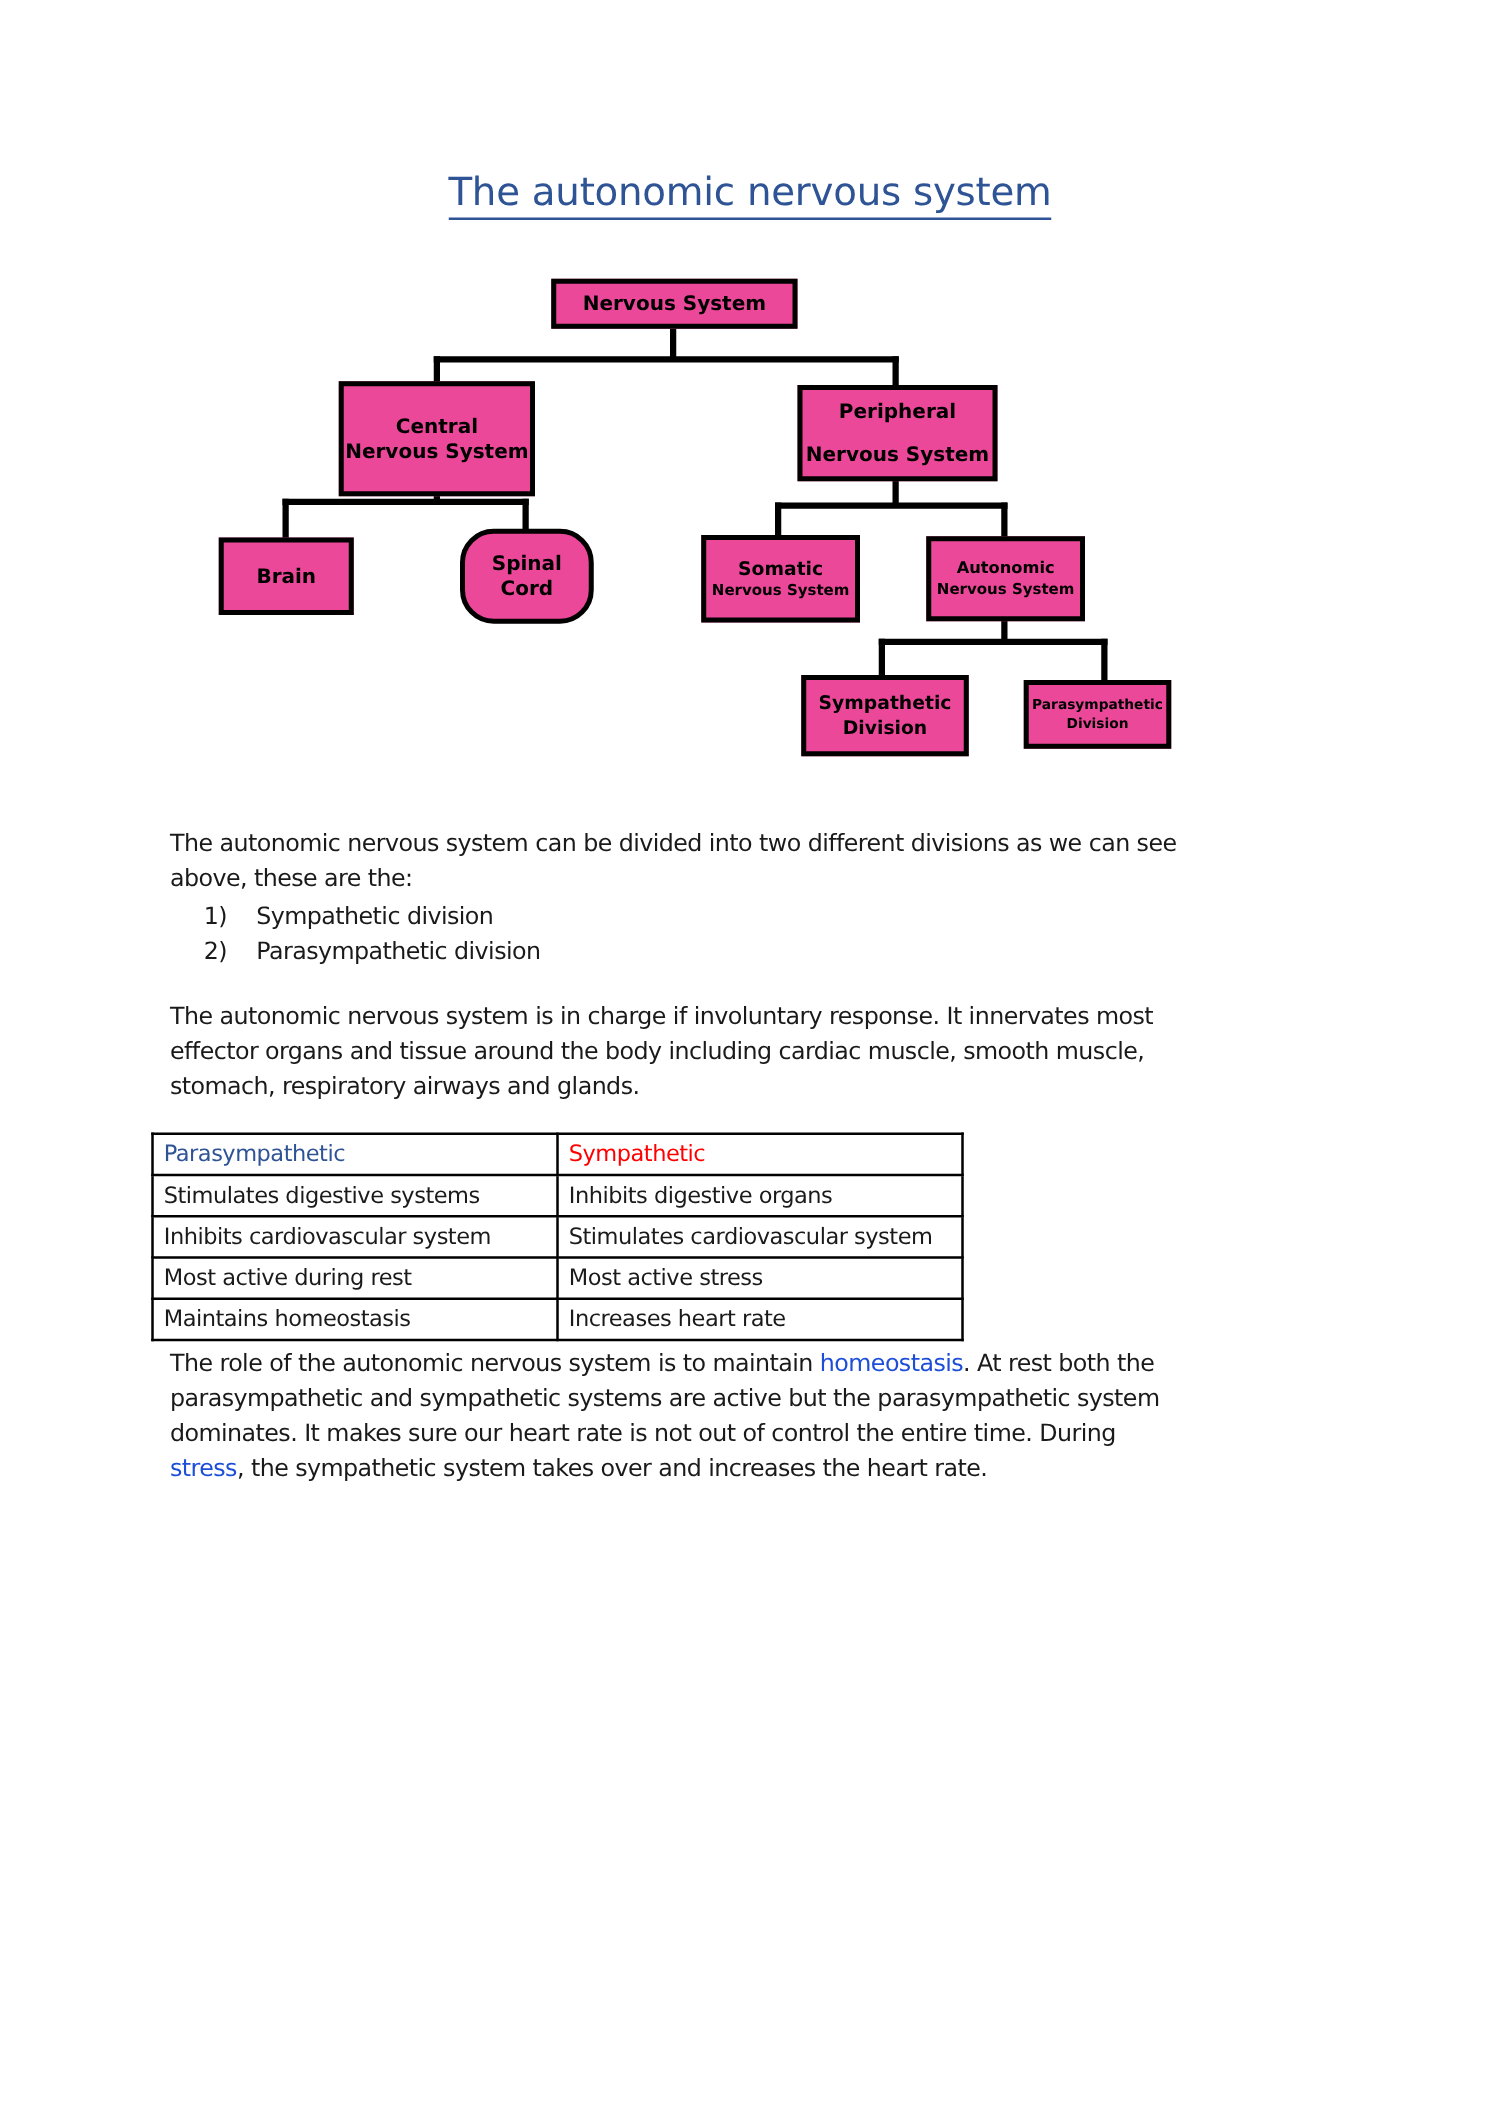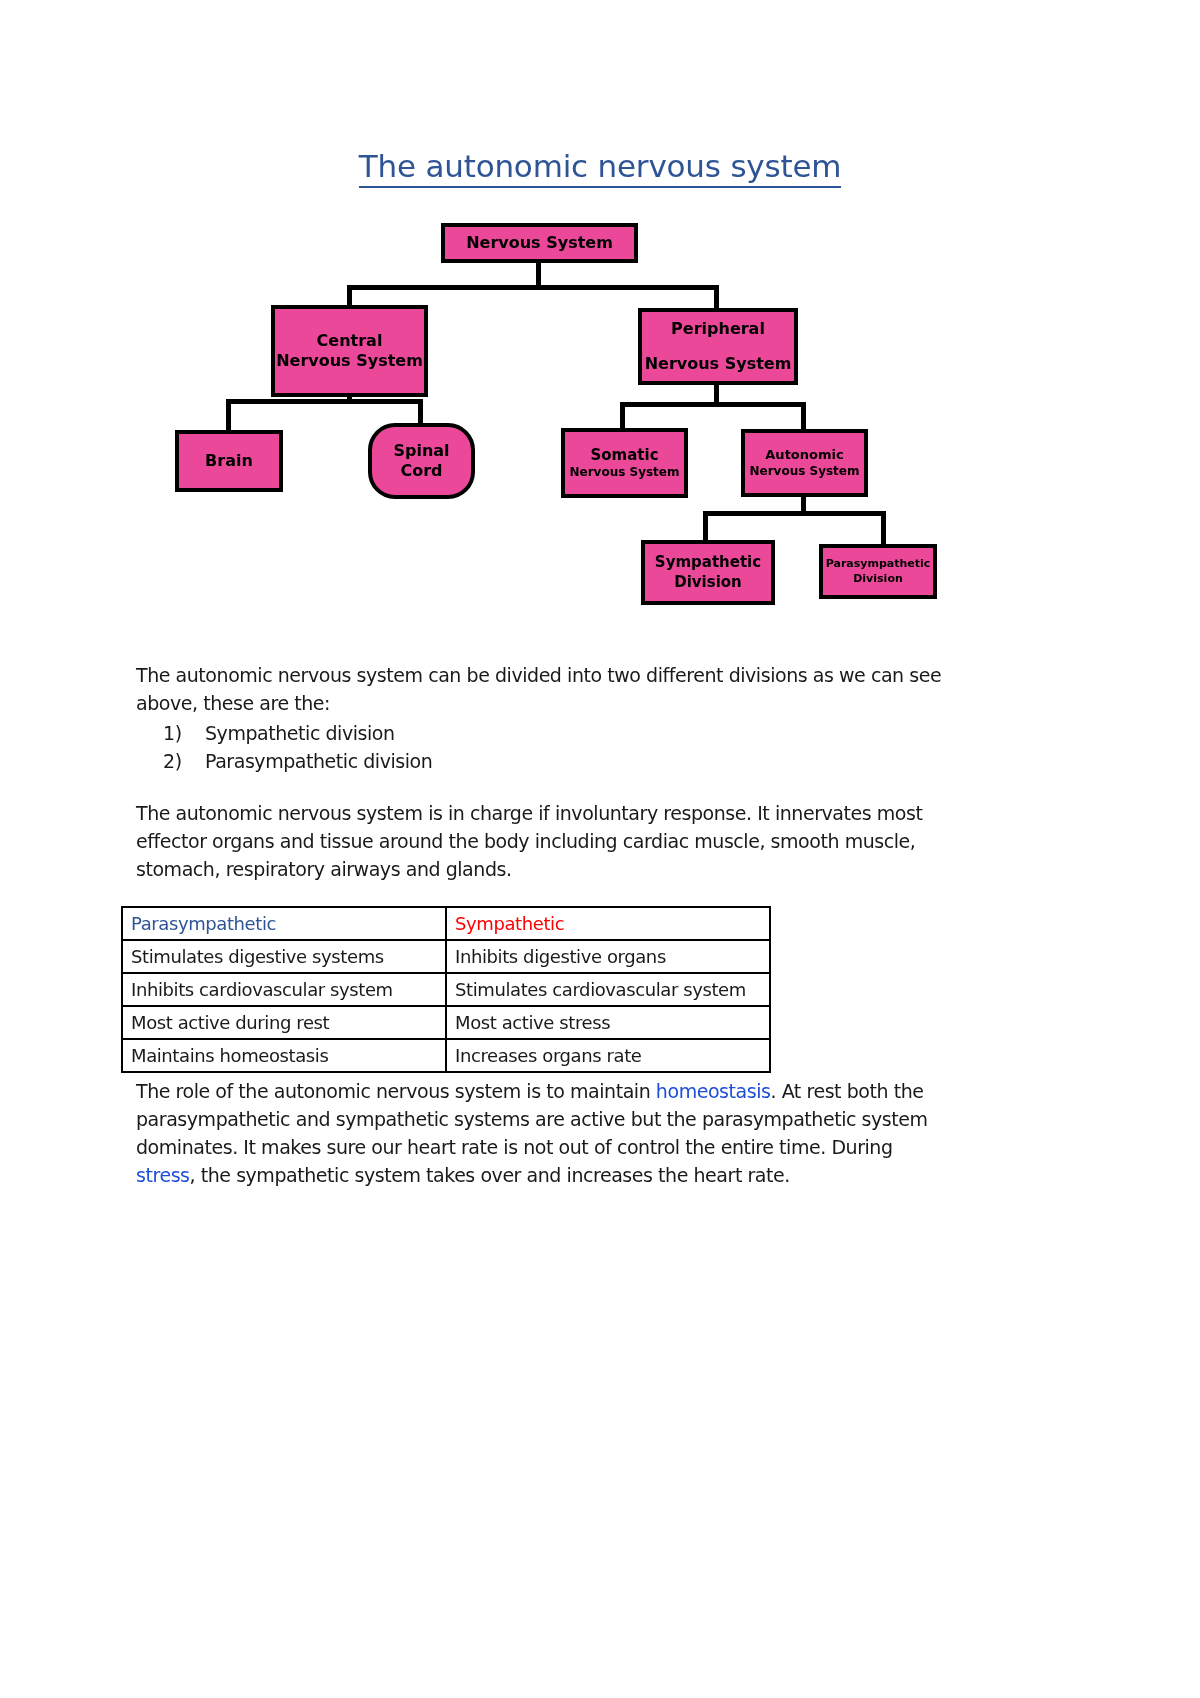--- a/index.html
+++ b/index.html
@@ -20,21 +20,21 @@
     position: absolute;
     inset: 0;
     background: #ffffff;
   }
 
   
   .doc-title {
     position: absolute;
     left: 0;
     right: 0;
-    top: 148px;
+    top: 136px;
     text-align: center;
     font-family: "DejaVu Sans", sans-serif;
     font-size: 31px;
     font-weight: 400;
     letter-spacing: -0.2px;
     color: #2E5496;
   }
   .doc-title .tt {
     border-bottom: 2px solid #2E5496;
     padding-bottom: 2px;
@@ -245,21 +245,21 @@
       <tr>
         <td>Inhibits cardiovascular system</td>
         <td>Stimulates cardiovascular system</td>
       </tr>
       <tr>
         <td>Most active during rest</td>
         <td>Most active stress</td>
       </tr>
       <tr>
         <td>Maintains homeostasis</td>
-        <td>Increases organs rate</td>
+        <td>Increases heart rate</td>
       </tr>
     </tbody>
   </table>
 
   <div class="body-text p3">
     <span>The role of the autonomic nervous system is to maintain </span><span class="hl-gold">homeostasis</span><span>. At rest both the parasympathetic and sympathetic systems are active but the parasympathetic system dominates. It makes sure our heart rate is not out of control the entire time. During </span><span class="hl-gold">stress</span><span>, the sympathetic system takes over and increases the heart rate.</span>
   </div>
 
 </div>
 

